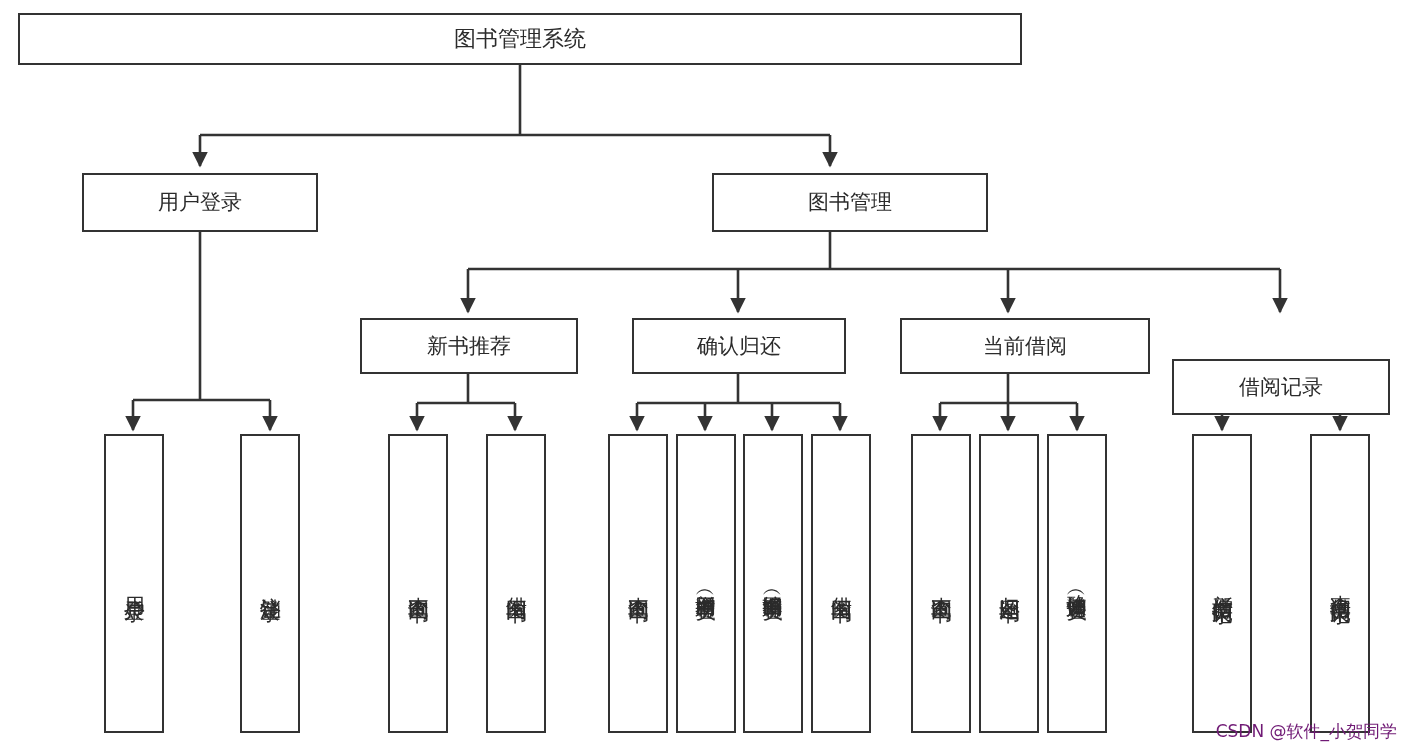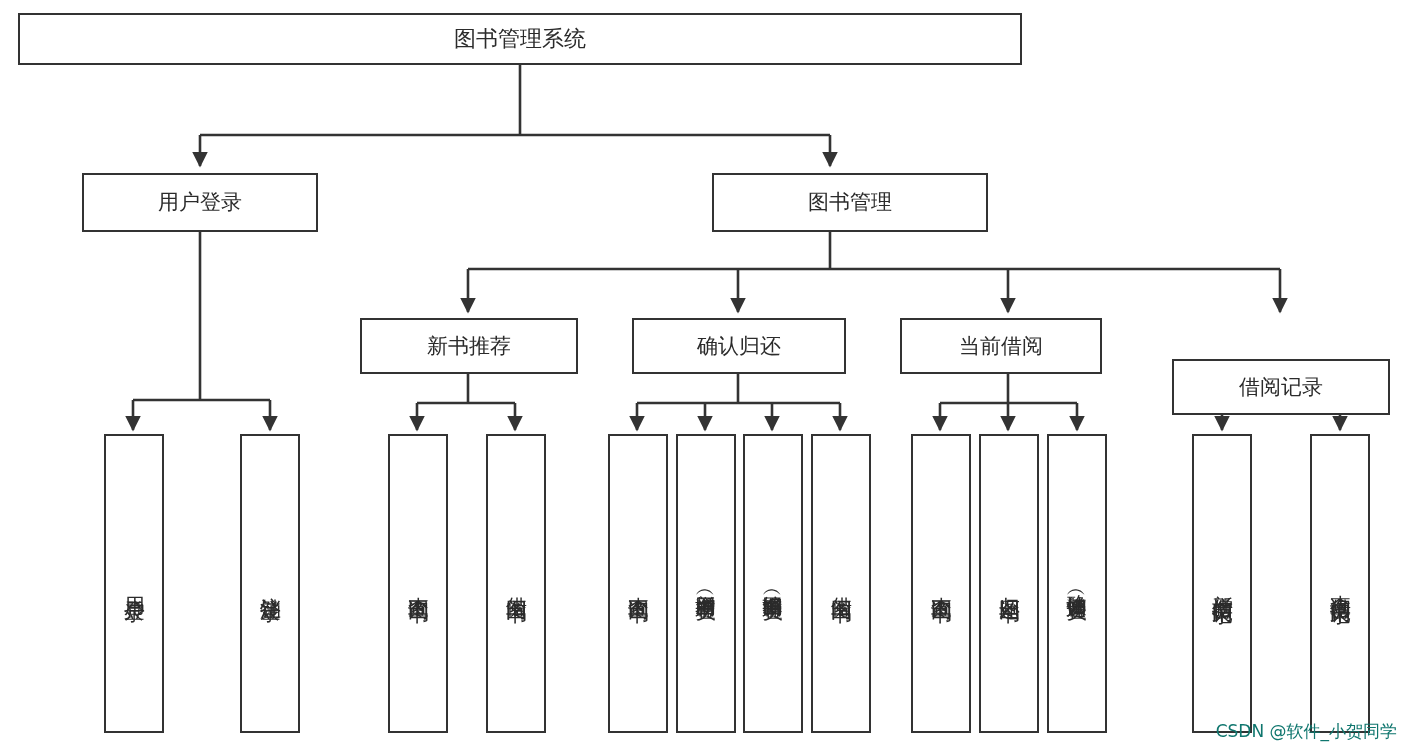--- a/index.html
+++ b/index.html
@@ -67,21 +67,21 @@
   }
   .node.vert.long .node-label {
     font-size: 20px;
     letter-spacing: 1px;
   }
   .watermark {
     position: absolute;
     right: 8px;
     bottom: 4px;
     font-size: 17px;
-    color: #0f766e;
+    color: #701a75;
     white-space: nowrap;
     user-select: none;
   }
 </style>
 </head>
 <body>
 
 <div id="canvas">
 
   <svg id="edge-layer" viewBox="0 0 1405 747" width="1405" height="747" xmlns="http://www.w3.org/2000/svg">
@@ -147,21 +147,21 @@
   </div>
 
   <div class="node horiz" style="left:360px; top:318px; width:218px; height:56px;">
     <span class="node-label">新书推荐</span>
   </div>
 
   <div class="node horiz" style="left:632px; top:318px; width:214px; height:56px;">
     <span class="node-label">确认归还</span>
   </div>
 
-  <div class="node horiz" style="left:900px; top:318px; width:202px; height:56px;">
+  <div class="node horiz" style="left:900px; top:318px; width:250px; height:56px;">
     <span class="node-label">当前借阅</span>
   </div>
 
   <div class="node horiz" style="left:1172px; top:318px; width:218px; height:56px;margin-top:41px;">
     <span class="node-label">借阅记录</span>
   </div>
 
   <div class="node vert" style="left:104px; top:434px; width:60px; height:299px;">
     <span class="node-label">用户登录</span>
   </div>

